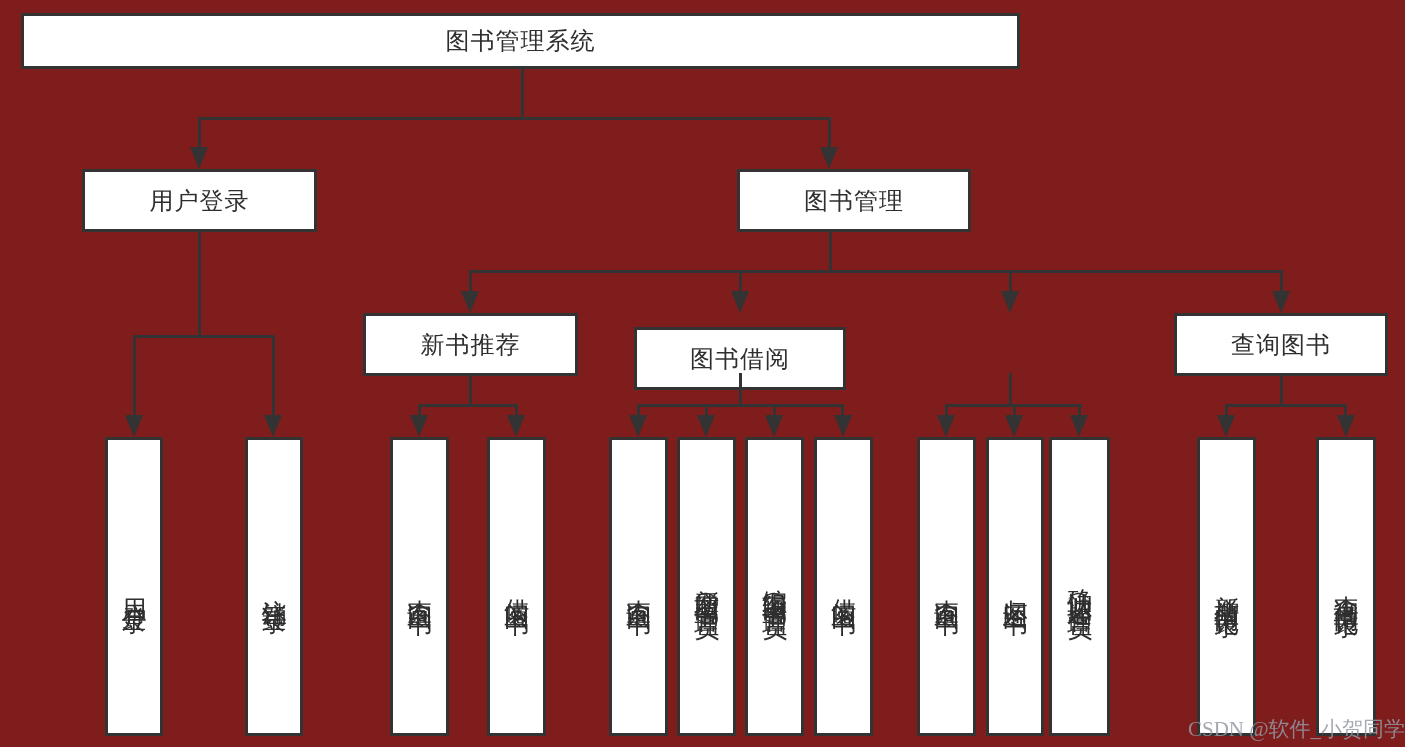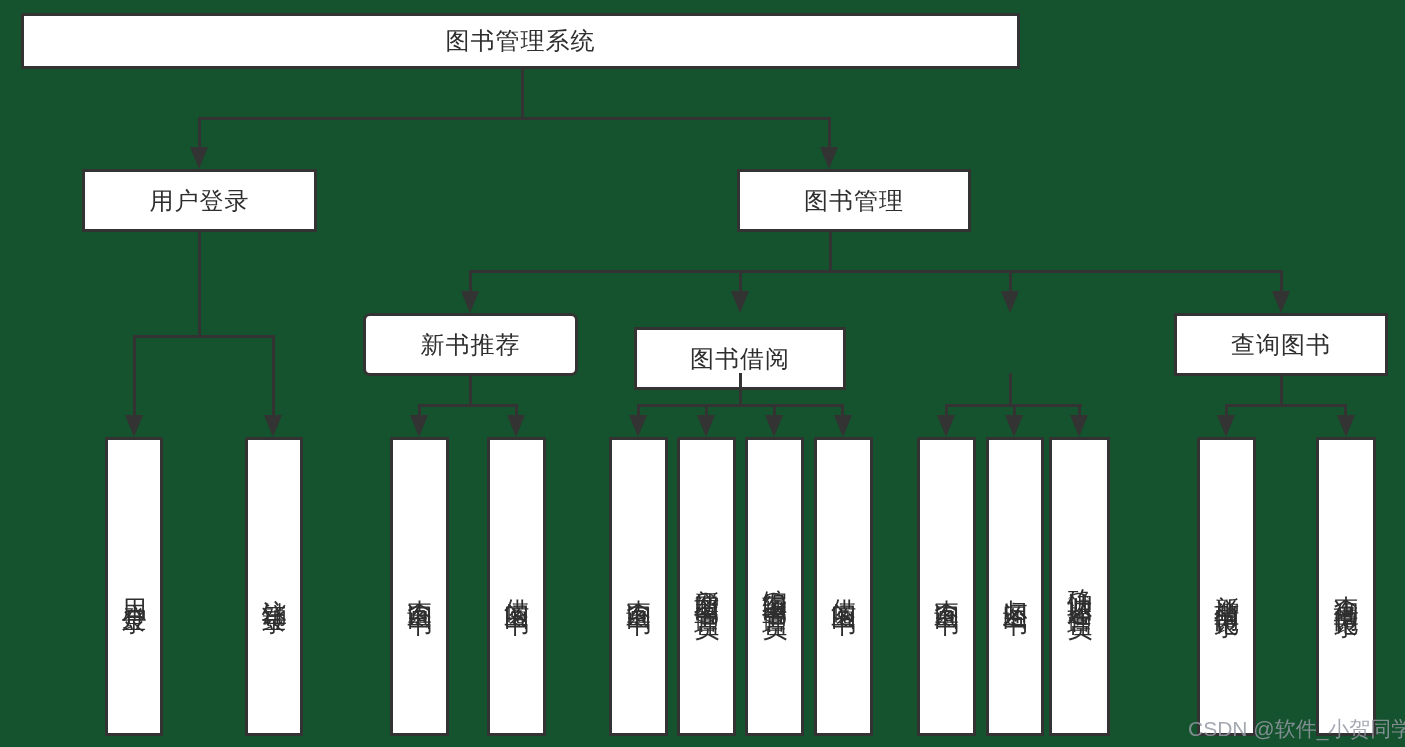--- a/index.html
+++ b/index.html
@@ -1,20 +1,20 @@
 <!DOCTYPE html>
 <html><head>
 <meta charset="utf-8">
 <style>
   html,body{margin:0;padding:0;background:#ffffff;}
   .canvas{
     position:relative;
     width:1405px;height:747px;
-    background:#14532d;
-    font-family:Liberation Sans, sans-serif;
+    background:#7f1d1d;
+    font-family:Liberation Serif, serif;
     overflow:hidden;
   }
   .box{
     position:absolute;
     box-sizing:border-box;
     border:3px solid #333333;
     background:#ffffff;
     display:flex;
     align-items:center;
     justify-content:center;
@@ -53,21 +53,21 @@
 </head>
 <body>
 
 <div class="canvas">
 
   <div class="box hlabel" style="left:21px;top:13px;width:999px;height:56px;">图书管理系统</div>
 
   <div class="box hlabel" style="left:82px;top:169px;width:235px;height:63px;">用户登录</div>
   <div class="box hlabel" style="left:713px;top:169px;width:234px;height:63px;margin-left:24px;">图书管理</div>
 
-  <div class="box hlabel" style="left:363px;top:313px;width:215px;height:63px;border-radius:7px;">新书推荐</div>
+  <div class="box hlabel" style="left:363px;top:313px;width:215px;height:63px;">新书推荐</div>
   <div class="box hlabel" style="left:634px;top:327px;width:212px;height:63px;">图书借阅</div>
   <div class="box hlabel" style="left:1174px;top:313px;width:214px;height:63px;">查询图书</div>
 
   <div class="box vleaf" style="left:105px;top:437px;width:58px;height:299px;">用户登录</div>
   <div class="box vleaf" style="left:245px;top:437px;width:58px;height:299px;">注销登录</div>
 
   <div class="box vleaf" style="left:390px;top:437px;width:59px;height:299px;">查询图书</div>
   <div class="box vleaf" style="left:487px;top:437px;width:59px;height:299px;">借阅图书</div>
 
   <div class="box vleaf" style="left:609px;top:437px;width:59px;height:299px;">查询图书</div>

